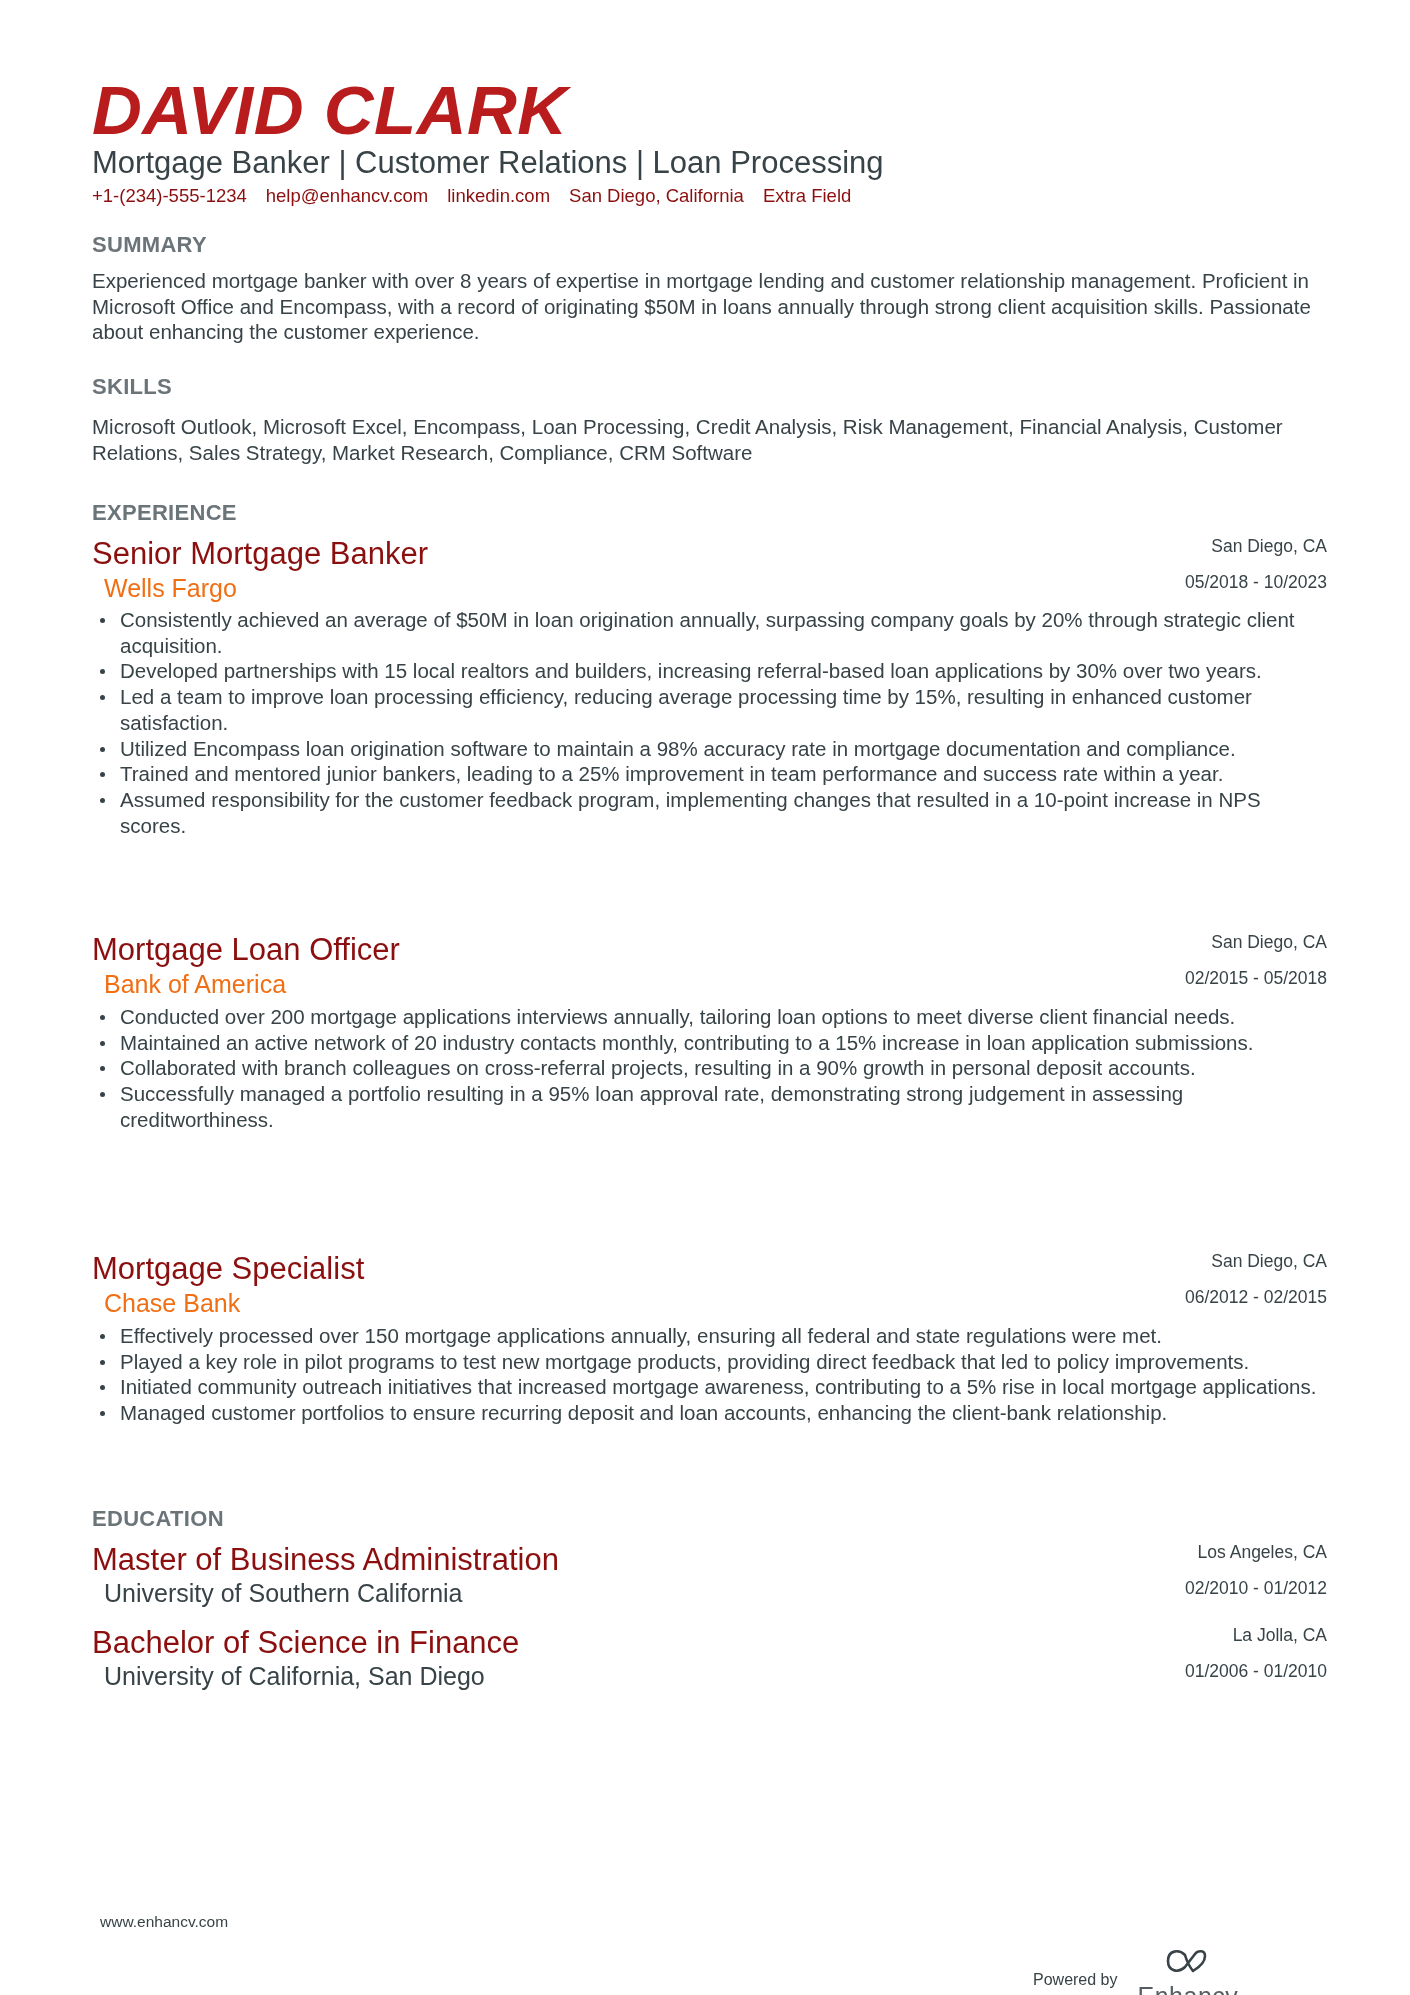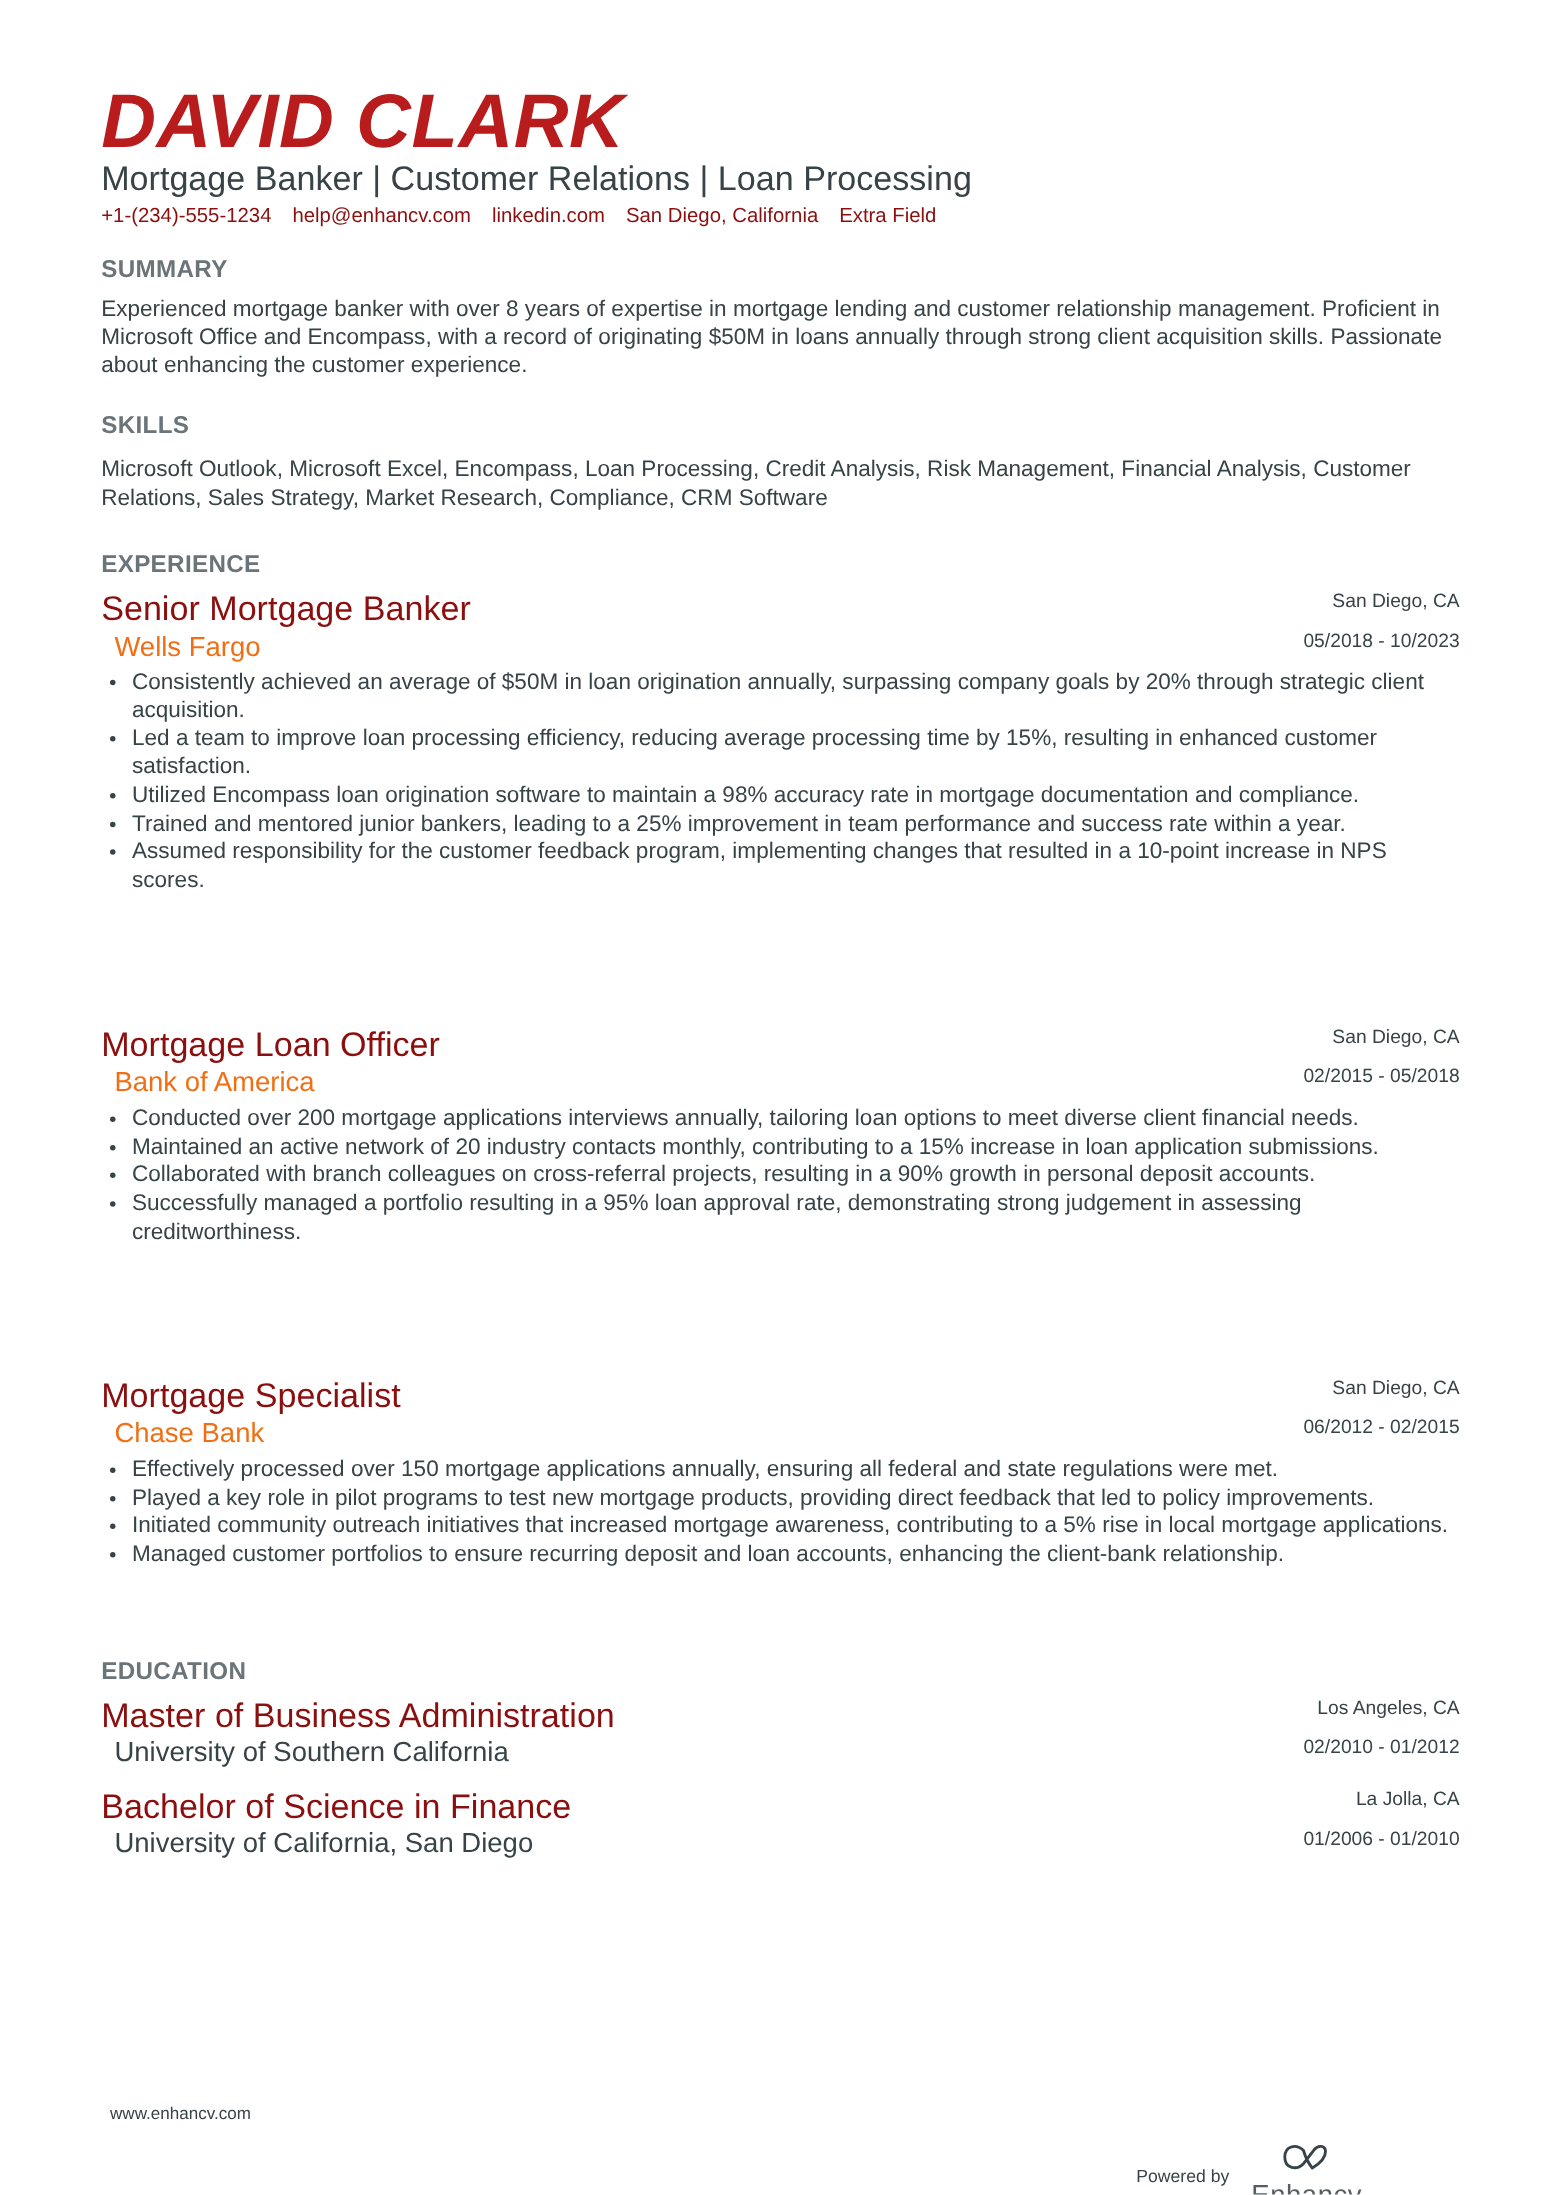--- a/index.html
+++ b/index.html
@@ -44,20 +44,21 @@
 
 <div class="abs sec-h" style="top:500px">EXPERIENCE</div>
 
 <div class="abs entry" style="top:536px">
   <div class="role" style="top:0">Senior Mortgage Banker</div>
   <div class="org" style="top:37px">Wells Fargo</div>
   <div class="loc" style="top:-1px">San Diego, CA</div>
   <div class="dates" style="top:35px">05/2018 - 10/2023</div>
   <ul class="bullets" style="top:71px">
     <li>Consistently achieved an average of $50M in loan origination annually, surpassing company goals by 20% through strategic client acquisition.</li>
+    <li>Developed partnerships with 15 local realtors and builders, increasing referral-based loan applications by 30% over two years.</li>
     <li>Led a team to improve loan processing efficiency, reducing average processing time by 15%, resulting in enhanced customer satisfaction.</li>
     <li>Utilized Encompass loan origination software to maintain a 98% accuracy rate in mortgage documentation and compliance.</li>
     <li>Trained and mentored junior bankers, leading to a 25% improvement in team performance and success rate within a year.</li>
     <li>Assumed responsibility for the customer feedback program, implementing changes that resulted in a 10-point increase in NPS scores.</li>
   </ul>
 </div>
 
 <div class="abs entry" style="top:932px">
   <div class="role" style="top:0">Mortgage Loan Officer</div>
   <div class="org" style="top:37px">Bank of America</div>

